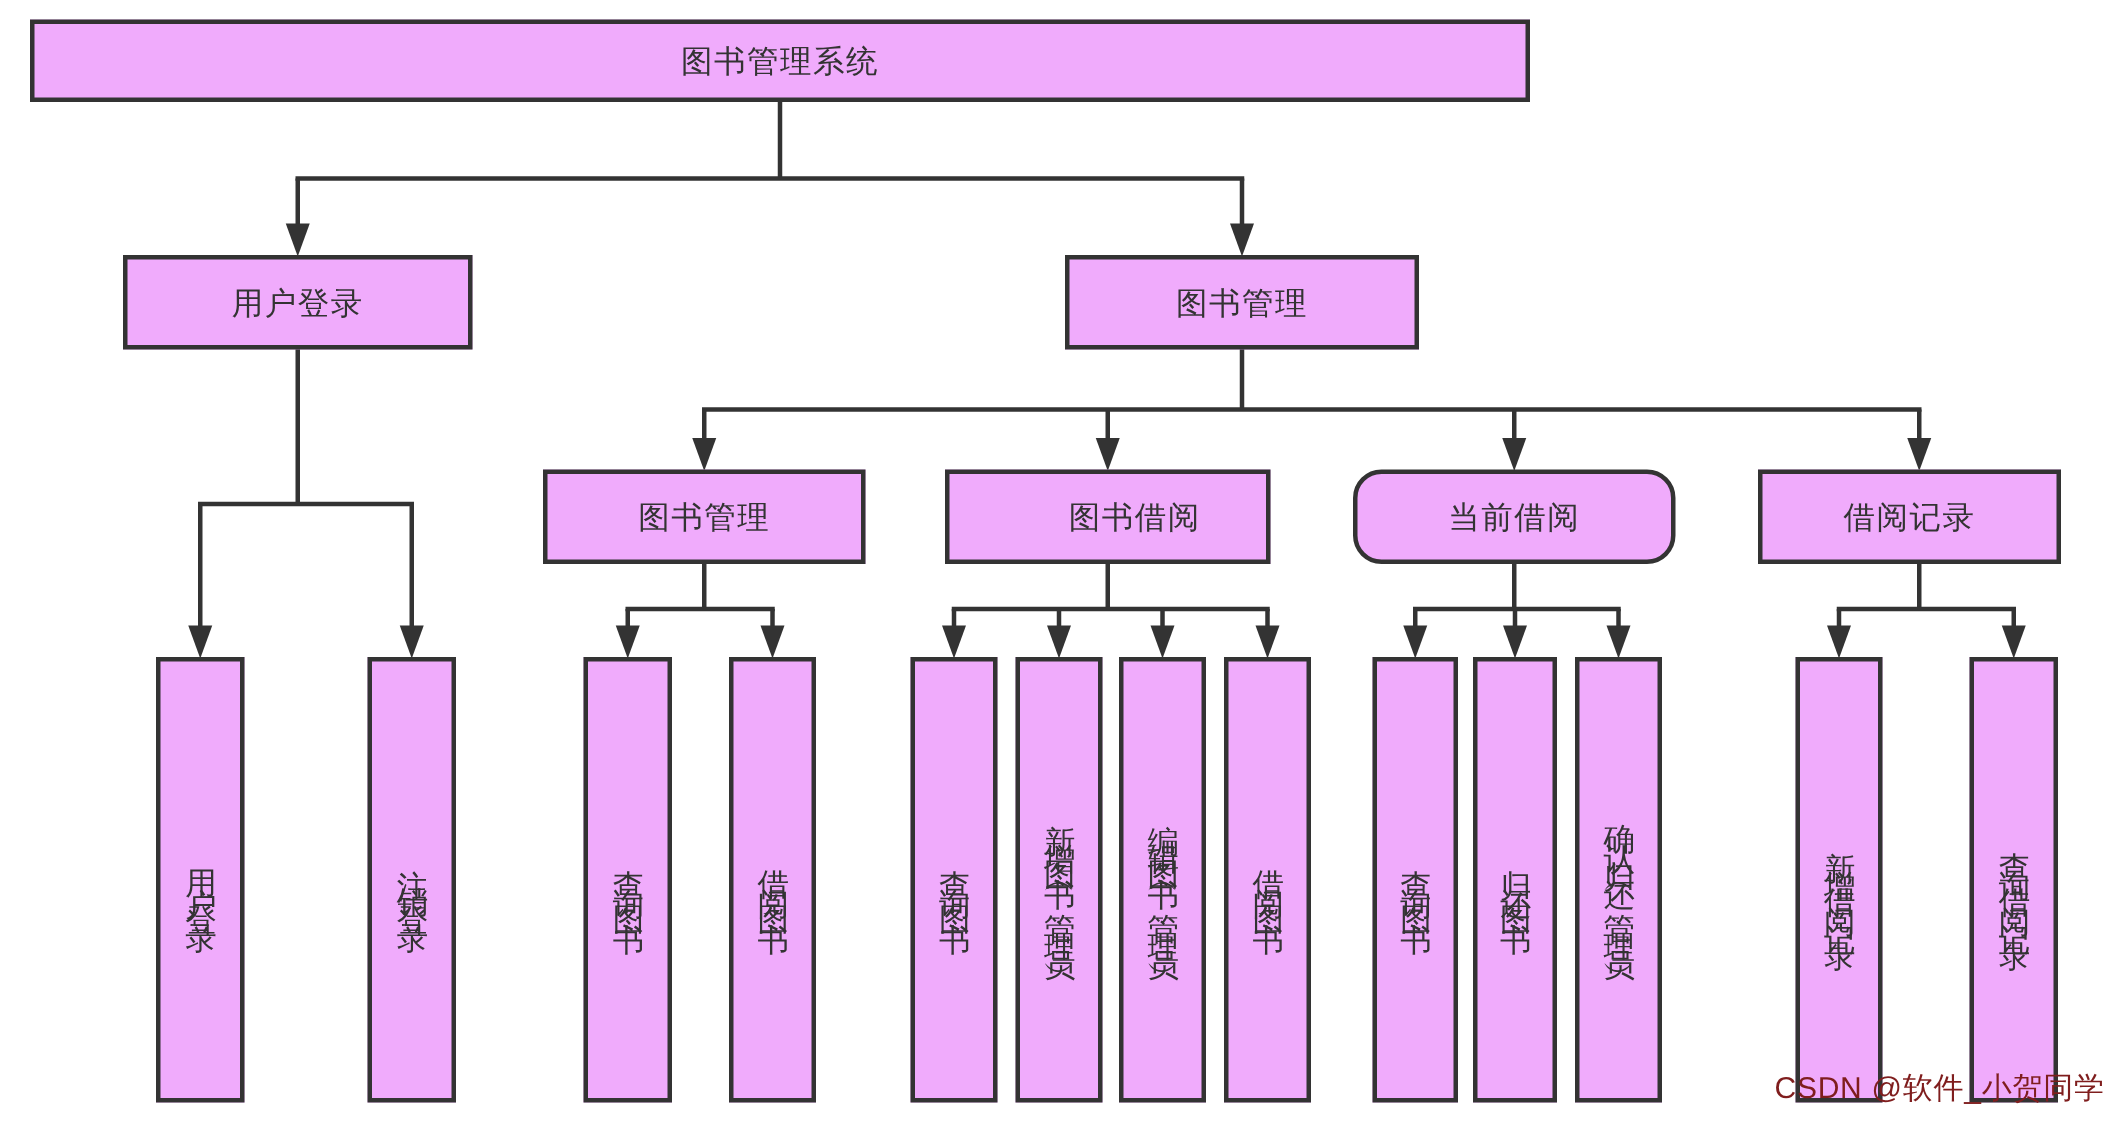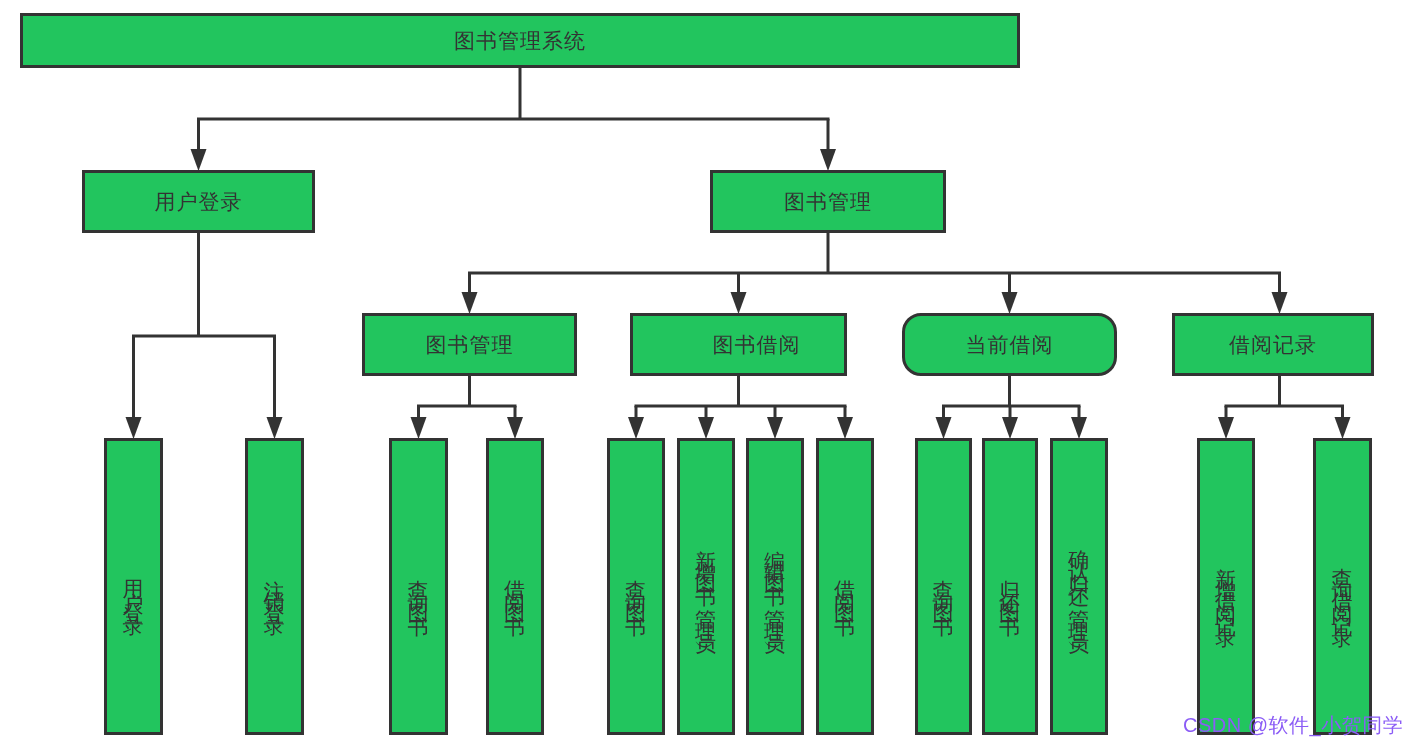--- a/index.html
+++ b/index.html
@@ -17,21 +17,21 @@
   }
   #connector-layer {
     position: absolute;
     left: 0;
     top: 0;
     z-index: 1;
   }
   .node {
     position: absolute;
     box-sizing: border-box;
-    background: #22c55e;
+    background: #f0abfc;
     border: 3px solid #333333;
     color: #333333;
     display: flex;
     align-items: center;
     justify-content: center;
     z-index: 2;
     font-size: 21px;
   }
   .node.horizontal .label {
     white-space: nowrap;
@@ -43,21 +43,21 @@
     letter-spacing: 12px;
     line-height: 1;
     font-size: 21px;
   }
   #watermark {
     position: absolute;
     left: 1183px;
     top: 712px;
     z-index: 3;
     font-size: 20px;
-    color: #8b5cf6;
+    color: #7f1d1d;
     letter-spacing: 0.5px;
     white-space: nowrap;
   }
 </style>
 </head>
 <body>
 
 <div id="canvas">
   <svg id="connector-layer" width="1405" height="747" viewBox="0 0 1405 747">
       <line x1="520" y1="67" x2="520" y2="119" stroke="#333333" stroke-width="3"></line>

